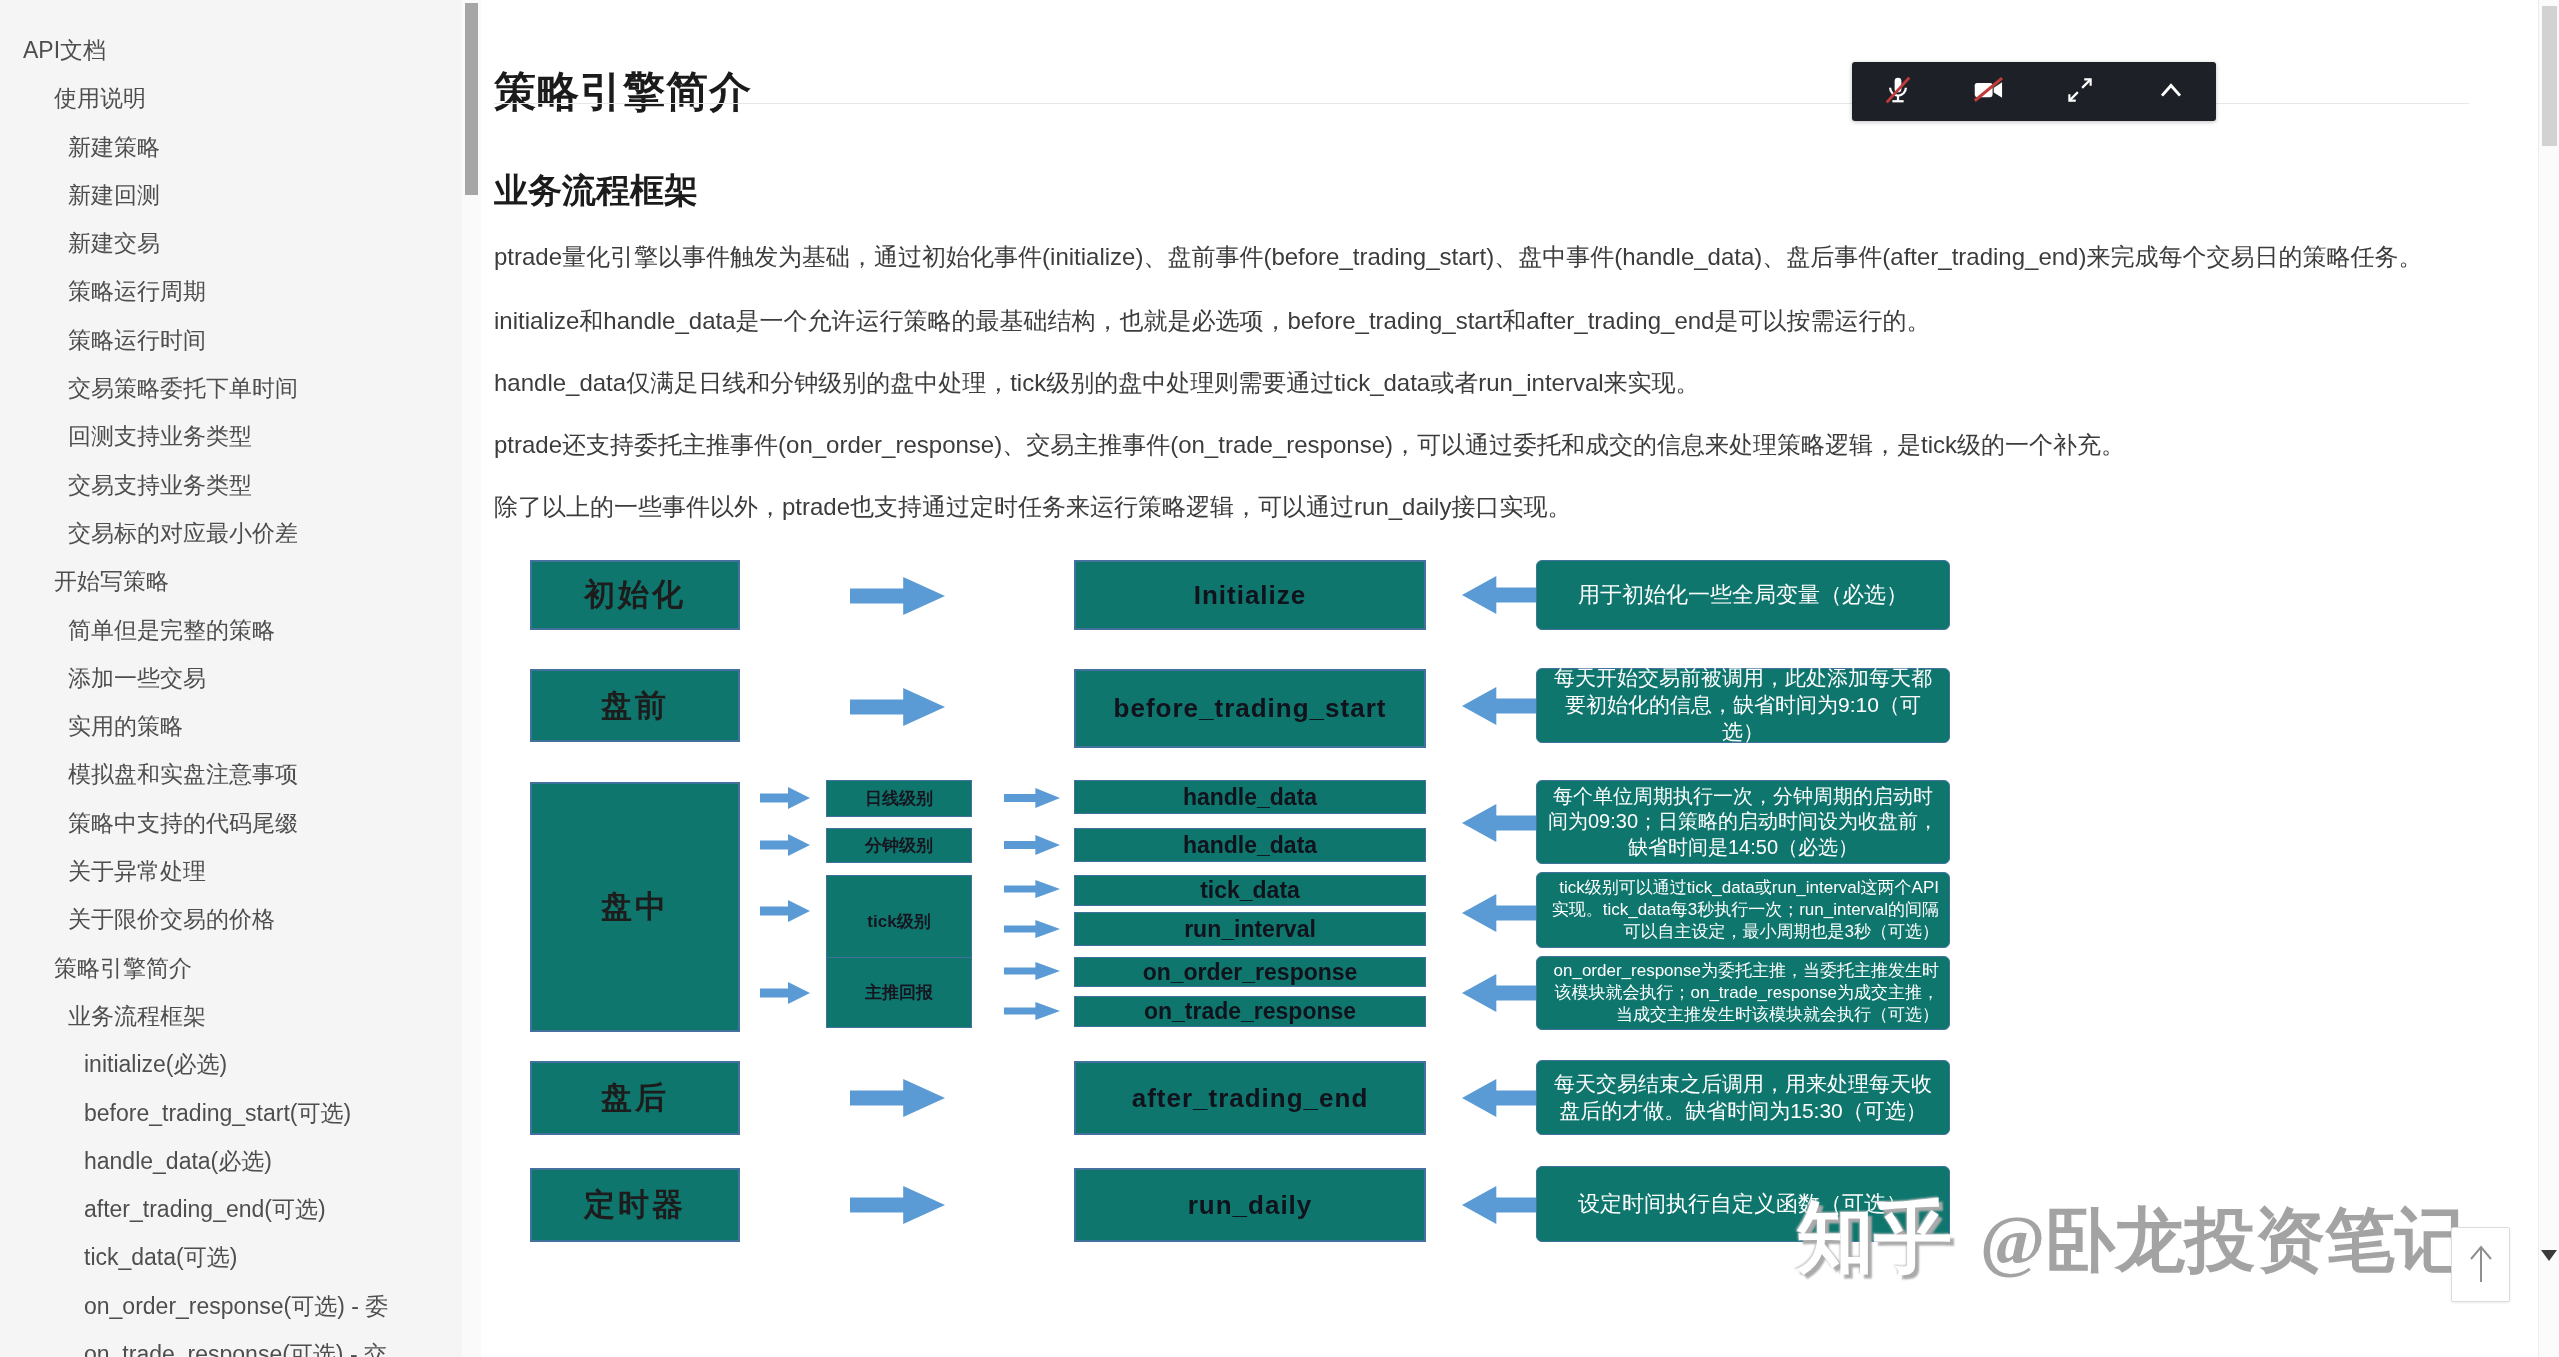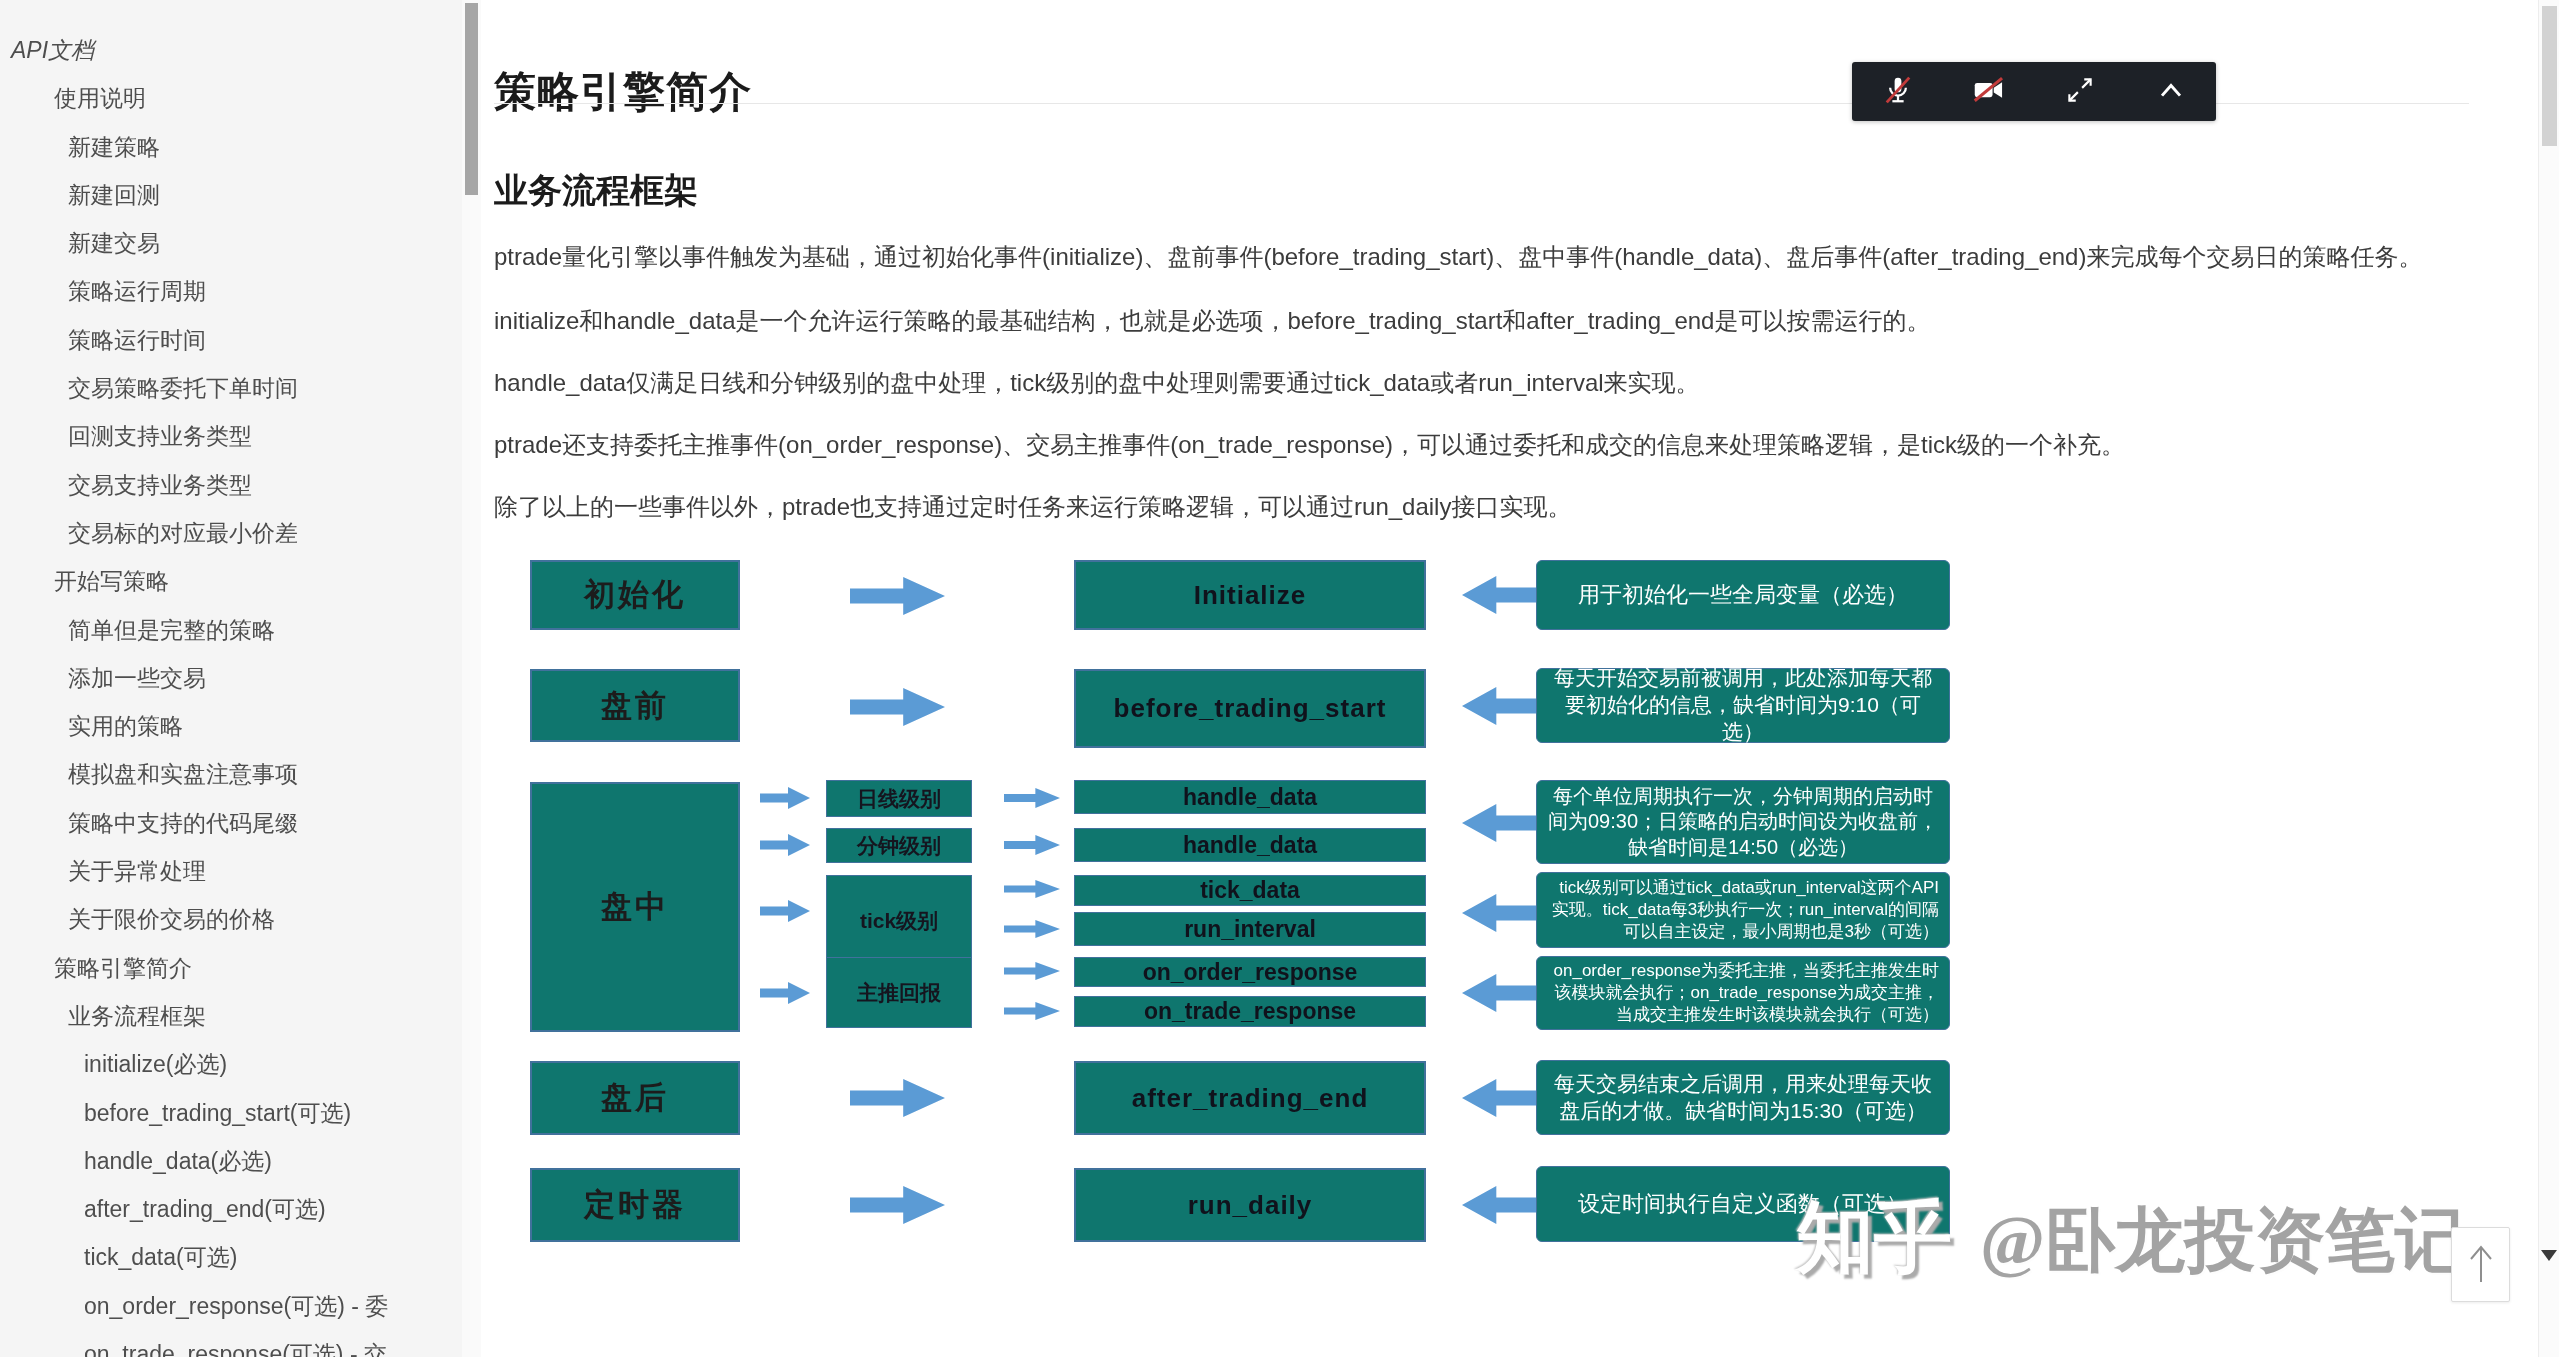--- a/index.html
+++ b/index.html
@@ -4,40 +4,40 @@
 <style>
   html,body{margin:0;padding:0;}
   body{
     width:2559px;height:1357px;overflow:hidden;background:#fff;position:relative;
     font-family:"Liberation Sans","DejaVu Sans",sans-serif;
   }
   
   .sidebar{position:absolute;left:0;top:0;width:462px;height:1357px;background:#f5f5f5;overflow:hidden;}
   .side-list{padding-top:26px;}
   .side-item{height:48.3px;line-height:48.3px;font-size:23px;color:#4e4e4e;white-space:nowrap;overflow:hidden;cursor:pointer;}
-  .side-item.lv0{padding-left:11px;font-style:italic;}
+  .side-item.lv0{padding-left:23px;}
   .side-item.lv1{padding-left:54px;}
   .side-item.lv2{padding-left:68px;}
   .side-item.lv3{padding-left:84px;}
   .side-scrollbar{position:absolute;left:462px;top:0;width:19px;height:1357px;background:#fafafa;}
   .side-thumb{position:absolute;left:3px;top:3px;width:13px;height:192px;background:#a6a6a6;}
   
   .page-title{position:absolute;left:494px;top:36px;font-size:42px;font-weight:800;color:#1b1b1b;letter-spacing:1px;}
   .title-rule{position:absolute;left:494px;top:103px;width:1975px;height:1px;background:#e7e7e7;}
   .section-title{position:absolute;left:494px;top:140px;font-size:34px;font-weight:800;color:#1b1b1b;}
   .para{position:absolute;left:494px;font-size:24px;color:#3c3c3c;white-space:nowrap;line-height:28px;}
   
   .meet-bar{position:absolute;left:1852px;top:62px;width:364px;height:59px;background:#1d2127;border-radius:3px;display:flex;align-items:center;justify-content:space-around;box-shadow:0 1px 4px rgba(0,0,0,.25);z-index:60;}
   .meet-btn{width:80px;height:52px;display:flex;align-items:center;justify-content:center;cursor:pointer;background:none;border:none;padding:0;}
   
   .box{position:absolute;background:#0f766e;border:2px solid #41719c;box-sizing:border-box;display:flex;align-items:center;justify-content:center;}
   .stage{font-size:31px;font-weight:700;color:#1c1c1c;letter-spacing:3px;}
   .funcbig{font-size:26px;font-weight:700;color:#10121c;letter-spacing:1px;}
   .funcsm{font-size:23px;font-weight:700;color:#10121c;border-width:1px;}
-  .branch{font-size:21px;font-weight:600;color:#15151f;border-width:1px;}
+  .branch{font-size:17px;font-weight:600;color:#15151f;border-width:1px;}
   .note{color:#fff;text-align:center;line-height:1.28;font-size:21px;padding:2px 10px;border-width:1px;border-radius:6px;}
   .note.small{font-size:17px;text-align:right;}
   .arr{position:absolute;background:#5b9bd5;filter:drop-shadow(0 0 1px #41719c);}
   .arr-r{clip-path:polygon(0 30%,56% 30%,56% 0,100% 50%,56% 100%,56% 70%,0 70%);}
   .arr-l{clip-path:polygon(100% 30%,44% 30%,44% 0,0 50%,44% 100%,44% 70%,100% 70%);}
   
   .watermark{position:absolute;left:1796px;top:1186px;display:flex;align-items:baseline;gap:28px;z-index:50;pointer-events:none;font-family:"Liberation Serif","DejaVu Serif",serif;}
   .wm-logo{font-size:78px;font-weight:700;color:#fff;text-shadow:4px 4px 2px #ababab,-1px -1px 2px #c4c4c4;}
   .wm-handle{font-size:70px;font-weight:700;color:#a3a3a3;text-shadow:2px 2px 0 #fdfdfd;}
   

